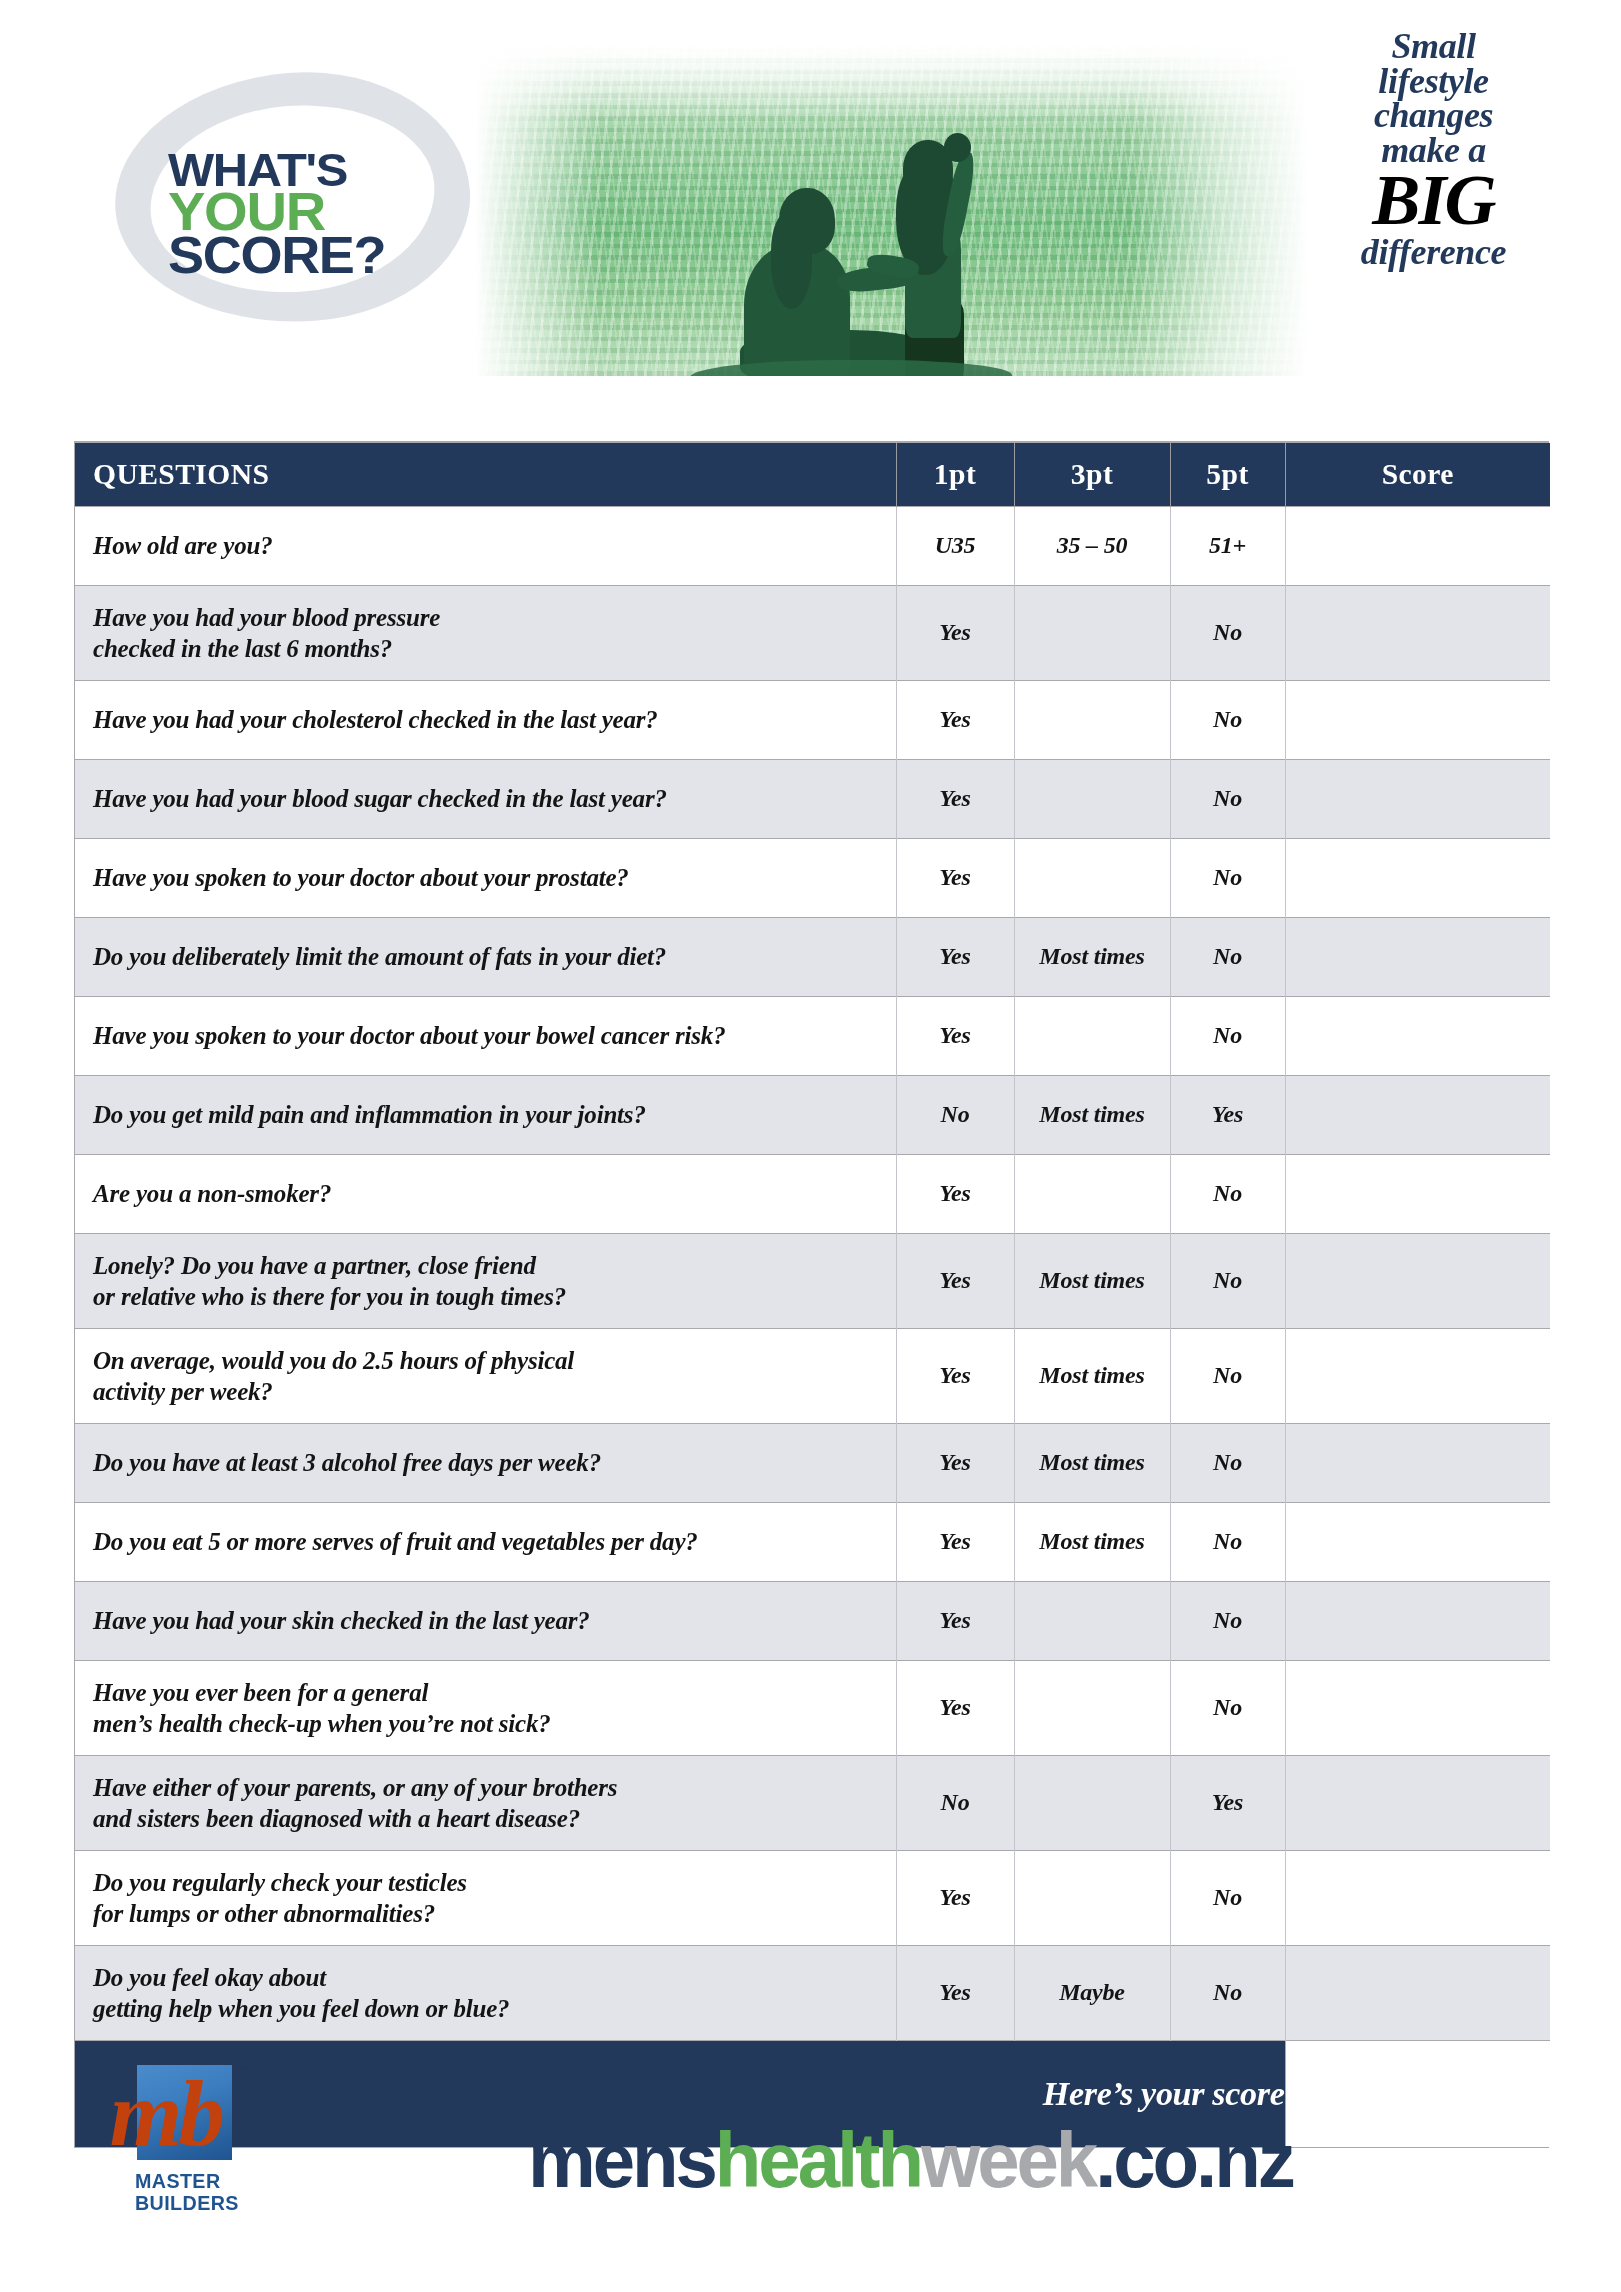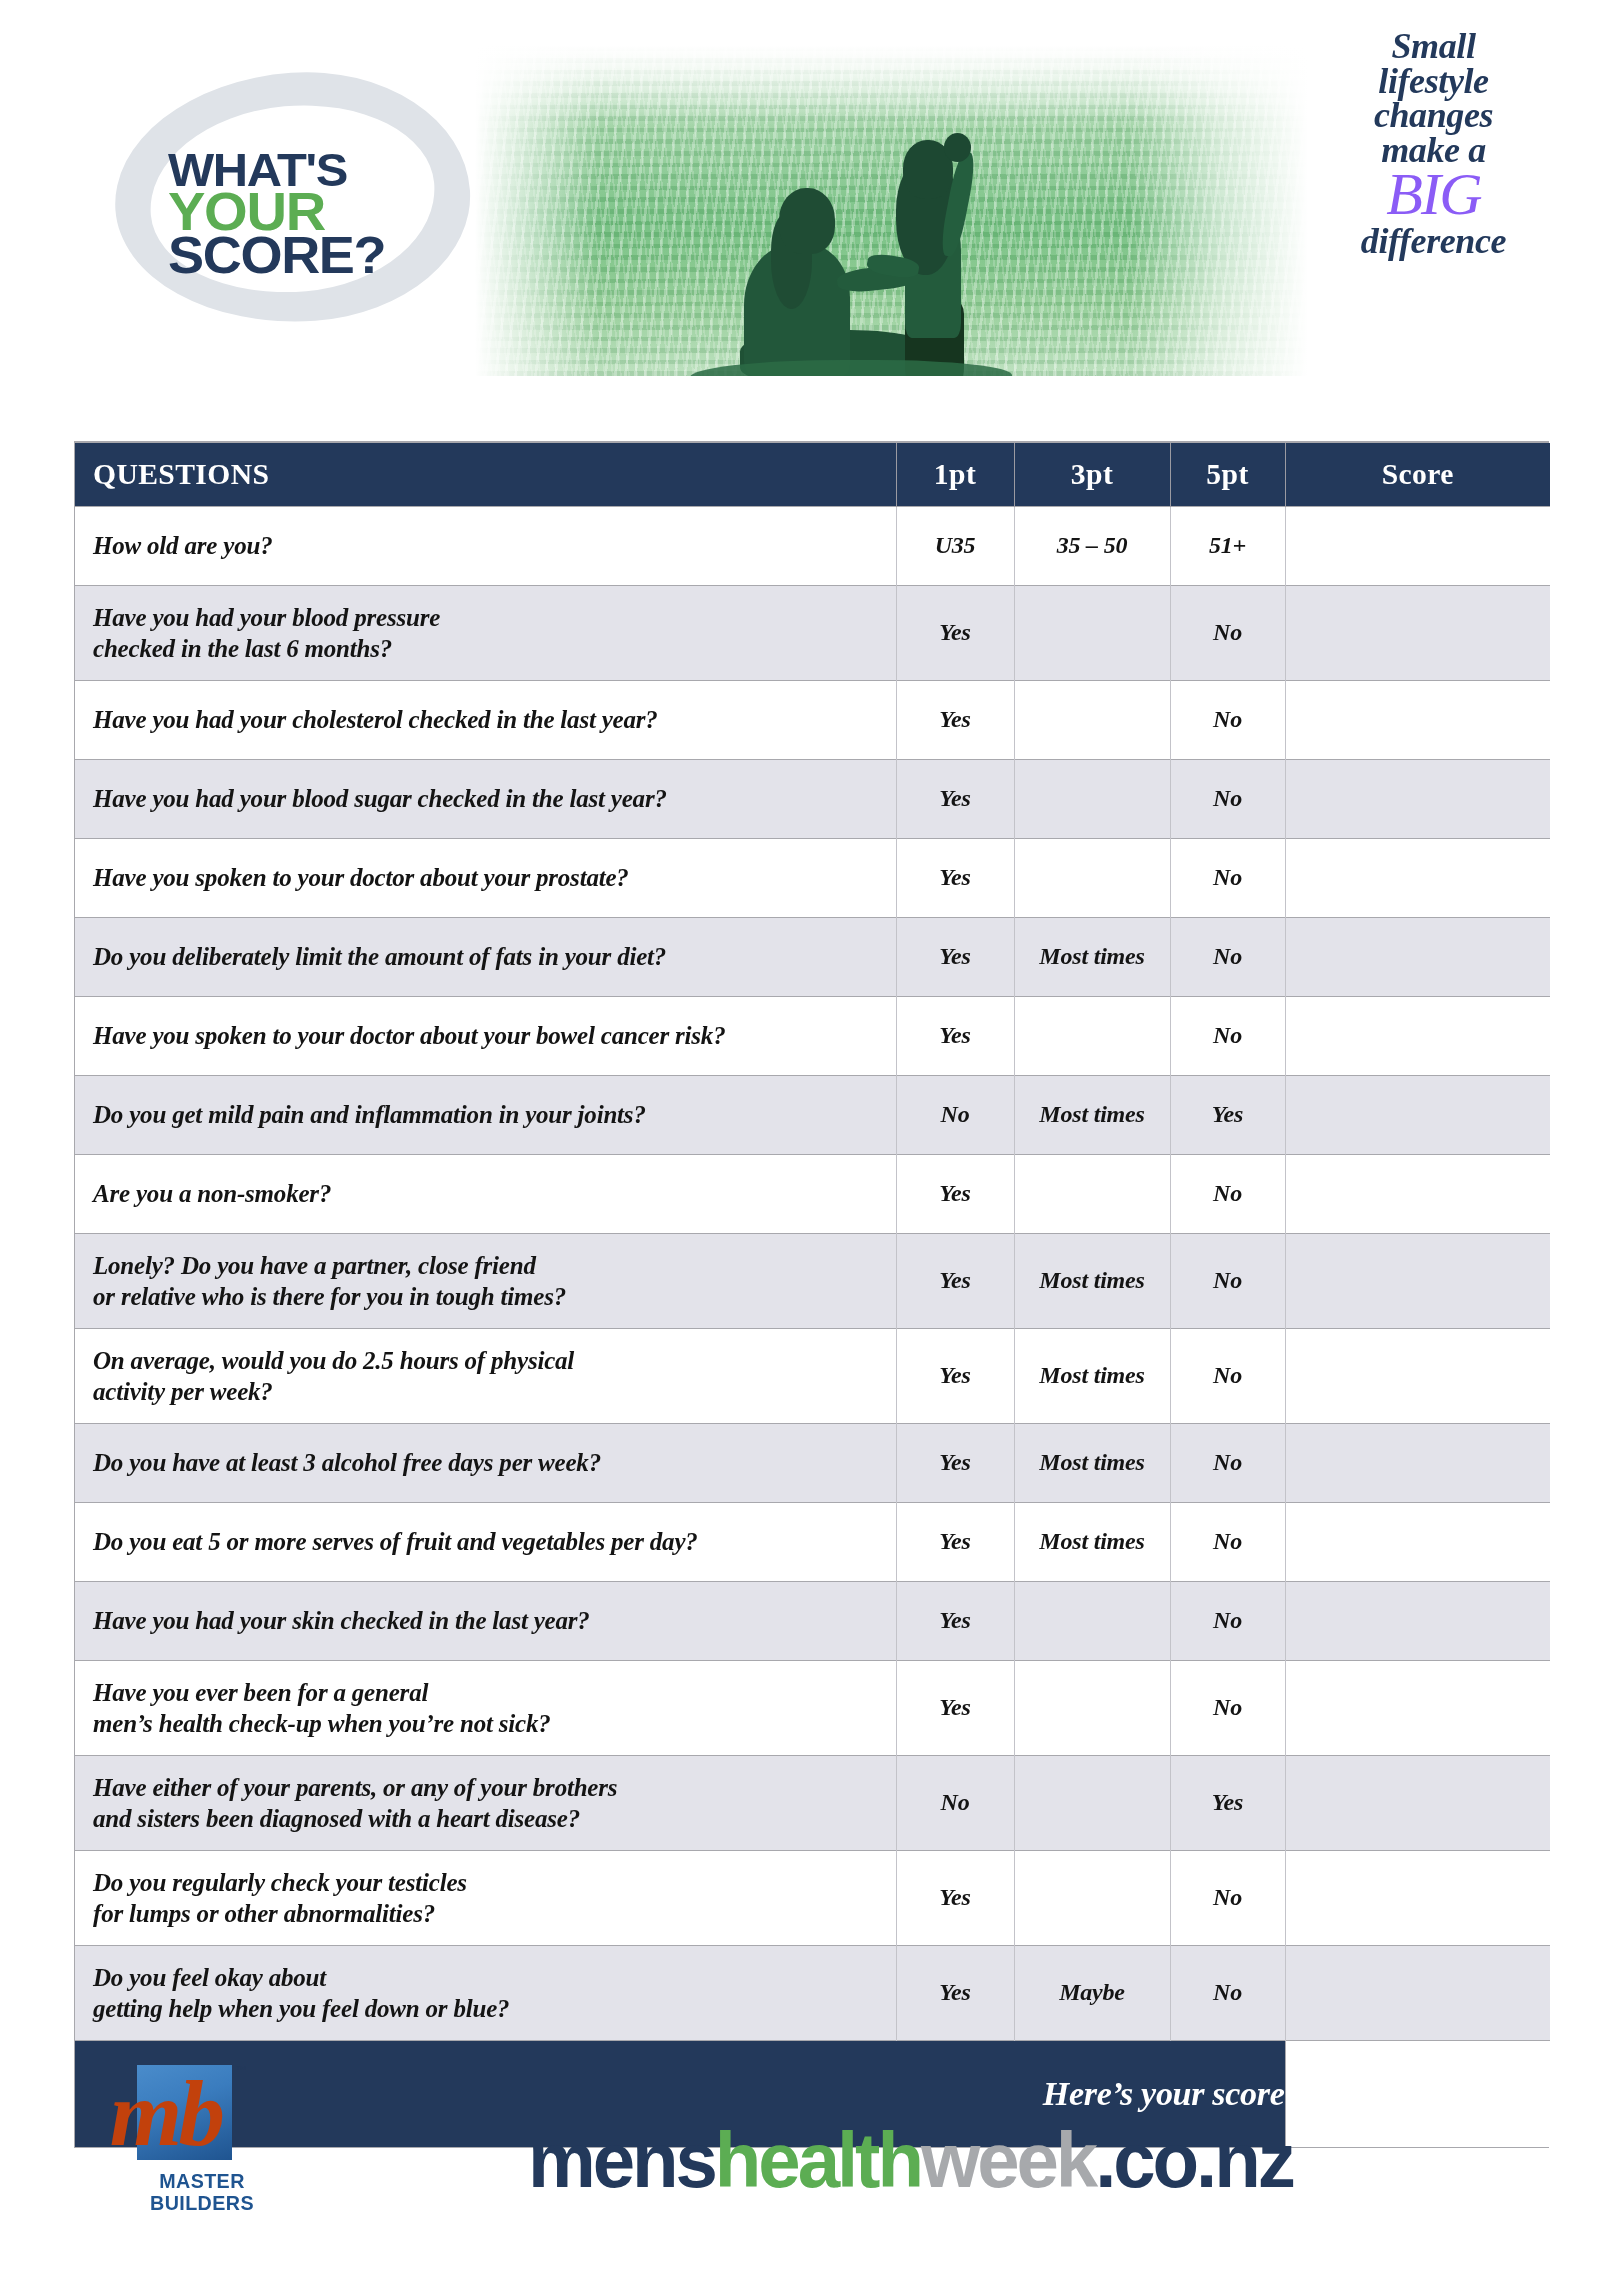--- a/index.html
+++ b/index.html
@@ -184,24 +184,24 @@
     font-family: "Liberation Serif", "DejaVu Serif", serif;
     font-weight: bold;
     font-style: italic;
     color: #23395b;
     font-size: 36px;
     letter-spacing: -0.4px;
   }
   .tag-big {
     display: block;
     font-family: "Liberation Serif", "DejaVu Serif", serif;
-    font-weight: normal;
+    font-weight: bold;
     font-style: italic;
-    color: #8b5cf6;
-    font-size: 60px;
+    color: #000000;
+    font-size: 72px;
     line-height: 0.92;
     letter-spacing: -1.8px;
   }
   .tag-diff {
     display: block;
     font-family: "Liberation Serif", "DejaVu Serif", serif;
     font-weight: bold;
     font-style: italic;
     color: #23395b;
     font-size: 36px;
@@ -338,21 +338,21 @@
   .mb-text {
     position: absolute;
     left: 36px; top: 106px;
     width: 134px;
     font-family: "Liberation Sans", "DejaVu Sans", sans-serif;
     font-weight: bold;
     font-size: 19.7px;
     line-height: 22.4px;
     color: #1f5490;
     letter-spacing: 0.4px;
-    text-align: center;
+    text-align: left;
   }
 
   .url {
     position: absolute;
     left: 528px; top: 56px;
     font-family: "Liberation Sans", "DejaVu Sans", sans-serif;
     font-weight: bold;
     font-size: 77px;
     letter-spacing: -3.1px;
     white-space: nowrap;

